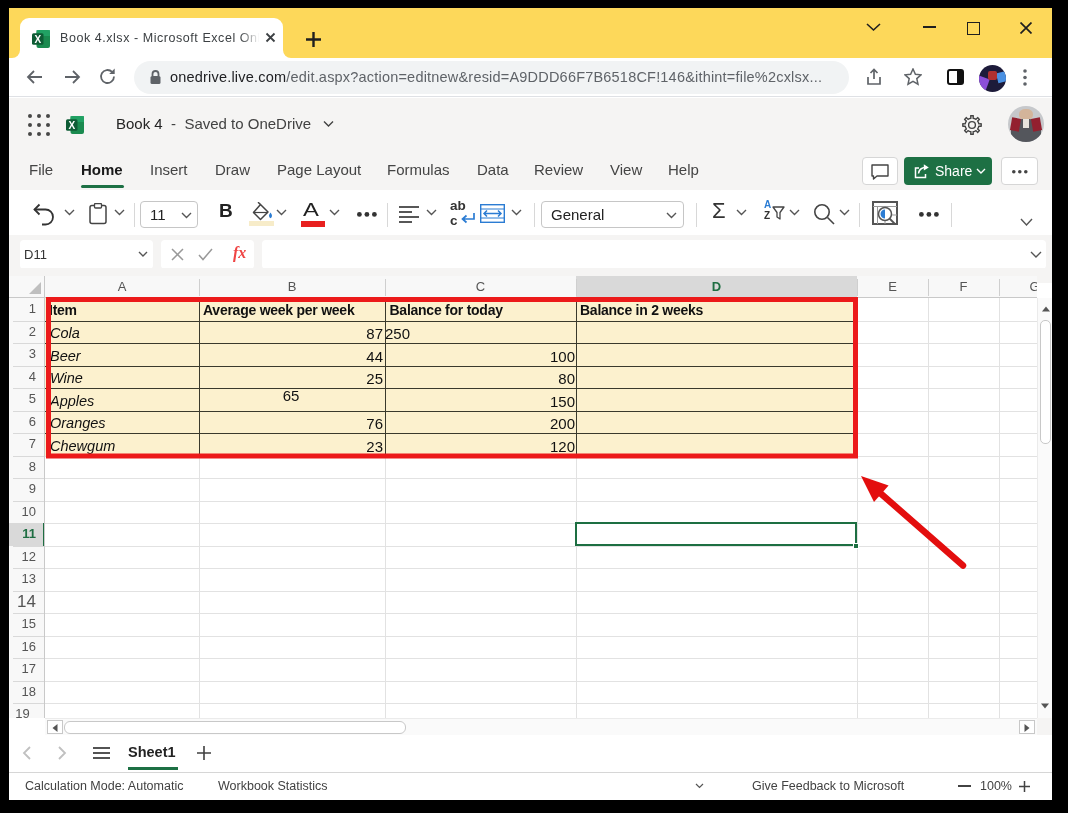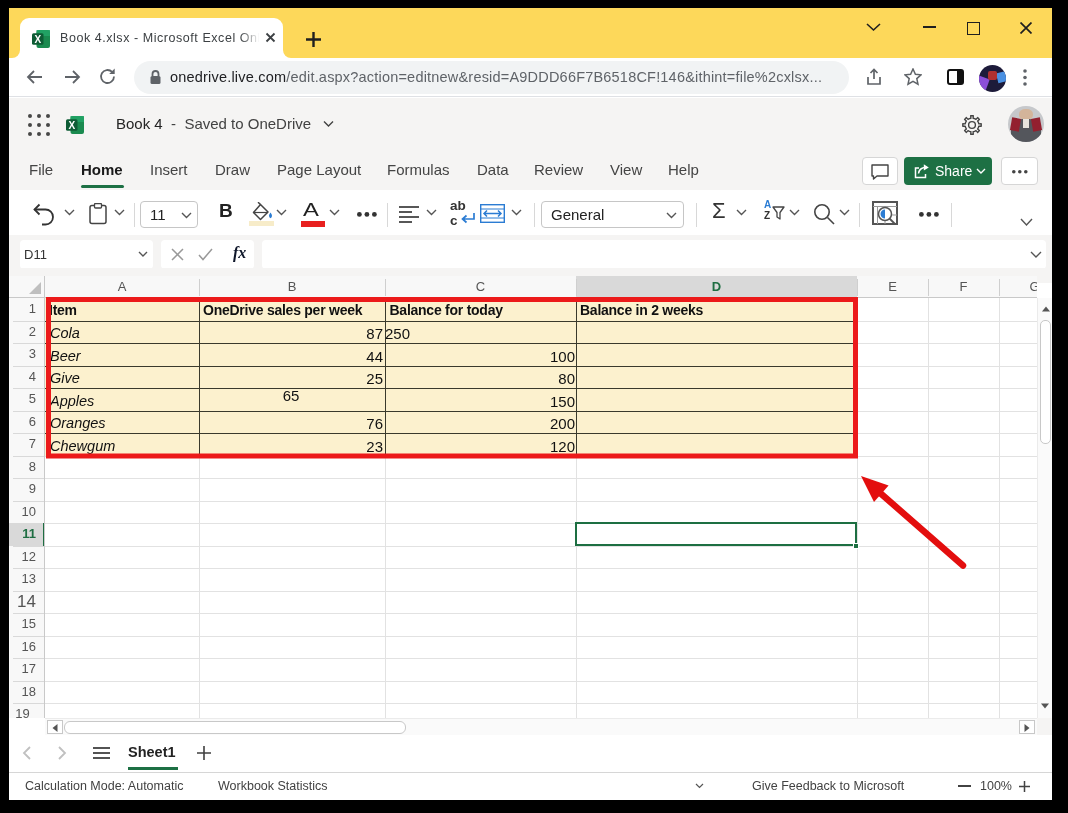--- a/index.html
+++ b/index.html
@@ -303,21 +303,21 @@
           <path d="M1 1 L5 5 L9 1" class="chev"></path>
         </svg>
     </div>
     <div id="fxbox">
       <svg class="abs" style="left:10px;top:8px" width="13" height="13">
           <path d="M1 1 L12 12 M12 1 L1 12" stroke="#999" stroke-width="1.5"></path>
         </svg>
       <svg class="abs" style="left:37px;top:8px" width="15" height="13">
           <path d="M1 7 L5 11.5 L14 1" stroke="#999" stroke-width="1.5" fill="none"></path>
         </svg>
-      <div class="abs" style="left:72px;top:4px;font-size:16px;font-style:italic;font-weight:bold;color:#0f172a;font-family:'Liberation Serif',serif">fx</div>
+      <div class="abs" style="left:72px;top:4px;font-size:16px;font-style:italic;font-weight:bold;color:#ef4444;font-family:'Liberation Serif',serif">fx</div>
     </div>
     <div id="fbar">
       <svg class="abs" style="left:768px;top:11px" width="12" height="8">
           <path d="M1 1 L6 6 L11 1" class="chev"></path>
         </svg>
     </div>
   </div>
 
 <div class="abs" style="left:-9px;top:-8px;width:1068px;height:813px;pointer-events:none">
 <div class="abs" style="left:9px;top:268px;width:1043px;height:8px;background:#F5F4F3"></div>
@@ -410,30 +410,30 @@
 <div class="abs" style="left:154px;top:0;width:1px;height:157.5px;background:#3A3A2C"></div>
 <div class="abs" style="left:340px;top:0;width:1px;height:157.5px;background:#3A3A2C"></div>
 <div class="abs" style="left:531px;top:0;width:1px;height:157.5px;background:#3A3A2C"></div>
 <div class="abs" style="left:0;top:22.5px;width:812px;height:1px;background:#3A3A2C"></div>
 <div class="abs" style="left:0;top:45px;width:812px;height:1px;background:#3A3A2C"></div>
 <div class="abs" style="left:0;top:67.5px;width:812px;height:1px;background:#3A3A2C"></div>
 <div class="abs" style="left:0;top:90px;width:812px;height:1px;background:#3A3A2C"></div>
 <div class="abs" style="left:0;top:112.5px;width:812px;height:1px;background:#3A3A2C"></div>
 <div class="abs" style="left:0;top:135px;width:812px;height:1px;background:#3A3A2C"></div>
 <div class="abs" style="left:4px;top:4px;width:270px;height:18px;font-weight:bold;font-size:14px;letter-spacing:-0.25px;color:#111">Item</div>
-<div class="abs" style="left:158px;top:4px;width:270px;height:18px;font-weight:bold;font-size:14px;letter-spacing:-0.25px;color:#111">OneDrive sales per week</div>
+<div class="abs" style="left:158px;top:4px;width:270px;height:18px;font-weight:bold;font-size:14px;letter-spacing:-0.25px;color:#111">Average week per week</div>
 <div class="abs" style="left:344.5px;top:4px;width:270px;height:18px;font-weight:bold;font-size:14px;letter-spacing:-0.25px;color:#111">Balance for today</div>
 <div class="abs" style="left:535px;top:4px;width:270px;height:18px;font-weight:bold;font-size:14px;letter-spacing:-0.25px;color:#111">Balance in 2 weeks</div>
 <div class="abs" style="left:5px;top:27px;font-style:italic;font-size:14.5px;color:#111">Cola</div>
 <div class="abs" style="left:154px;top:27px;width:184px;text-align:right;font-size:15px;color:#111">87</div>
 <div class="abs" style="left:340px;top:27px;width:190px;text-align:left;font-size:15px;color:#111">250</div>
 <div class="abs" style="left:5px;top:49.5px;font-style:italic;font-size:14.5px;color:#111">Beer</div>
 <div class="abs" style="left:154px;top:49.5px;width:184px;text-align:right;font-size:15px;color:#111">44</div>
 <div class="abs" style="left:340px;top:49.5px;width:190px;text-align:right;font-size:15px;color:#111">100</div>
-<div class="abs" style="left:5px;top:72px;font-style:italic;font-size:14.5px;color:#111">Give</div>
+<div class="abs" style="left:5px;top:72px;font-style:italic;font-size:14.5px;color:#111">Wine</div>
 <div class="abs" style="left:154px;top:72px;width:184px;text-align:right;font-size:15px;color:#111">25</div>
 <div class="abs" style="left:340px;top:72px;width:190px;text-align:right;font-size:15px;color:#111">80</div>
 <div class="abs" style="left:5px;top:94.5px;font-style:italic;font-size:14.5px;color:#111">Apples</div>
 <div class="abs" style="left:154px;top:89px;width:184px;text-align:center;font-size:15px;color:#111">65</div>
 <div class="abs" style="left:340px;top:94.5px;width:190px;text-align:right;font-size:15px;color:#111">150</div>
 <div class="abs" style="left:5px;top:117px;font-style:italic;font-size:14.5px;color:#111">Oranges</div>
 <div class="abs" style="left:154px;top:117px;width:184px;text-align:right;font-size:15px;color:#111">76</div>
 <div class="abs" style="left:340px;top:117px;width:190px;text-align:right;font-size:15px;color:#111">200</div>
 <div class="abs" style="left:5px;top:139.5px;font-style:italic;font-size:14.5px;color:#111">Chewgum</div>
 <div class="abs" style="left:154px;top:139.5px;width:184px;text-align:right;font-size:15px;color:#111">23</div>

